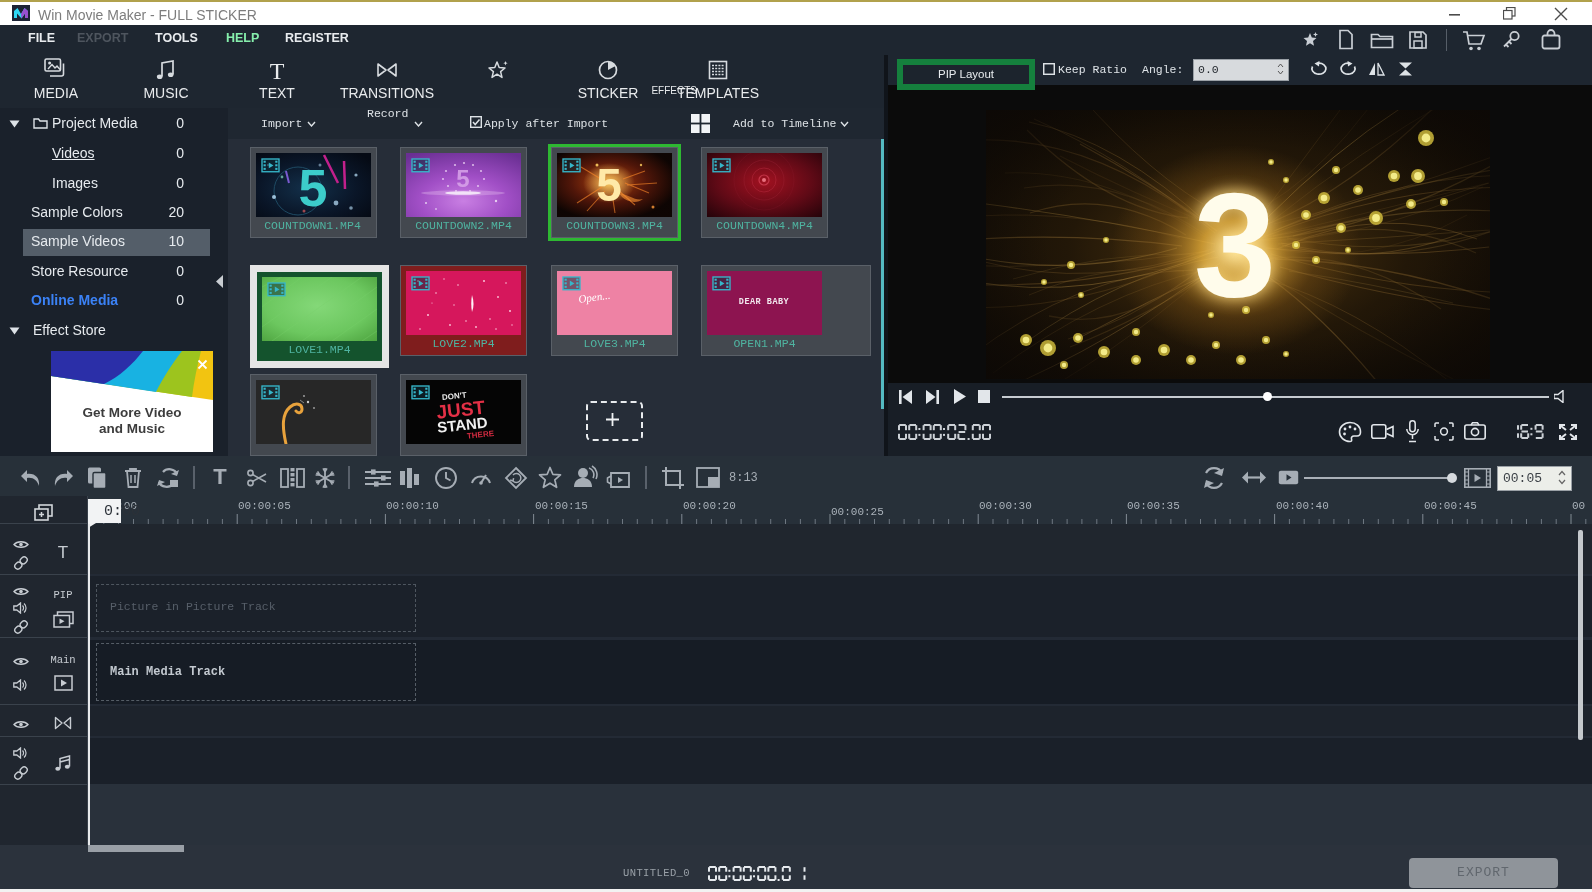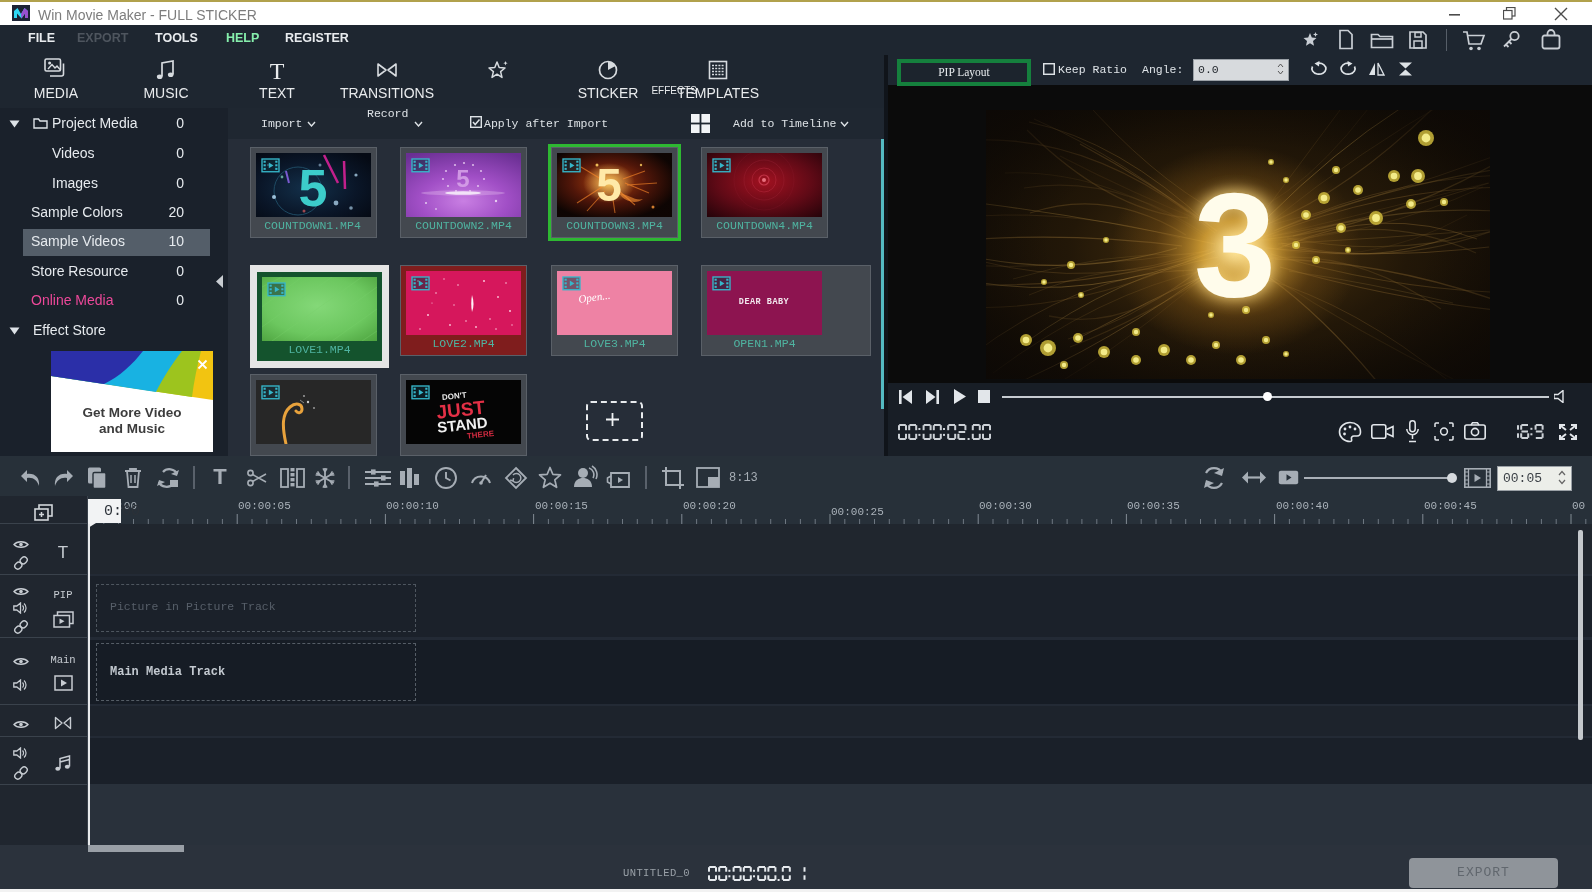--- a/index.html
+++ b/index.html
@@ -124,31 +124,31 @@
   </svg>
 <div class="abs" style="left:23px;top:229px;width:187px;height:27px;background:#545e69;"></div>
 <div class="abs" style="left:52px;top:115px;font-family:'Liberation Sans',sans-serif;font-size:14px;color:#e6eaee;font-weight:normal;white-space:nowrap;">Project Media</div>
 <div class="abs" style="left:140px;top:115px;width:44px;text-align:right;font-size:14px;color:#e6eaee;font-family:'Liberation Sans',sans-serif;">0</div>
 <svg class="abs" style="left:9px;top:120px;" width="11" height="8" viewBox="0 0 11 8">
     <path d="M0.5 0.5 L10.5 0.5 L5.5 7.5 Z" fill="#dde2e7"></path>
   </svg>
 <svg class="abs" style="left:33px;top:117px;" width="15" height="12" viewBox="0 0 15 12">
     <path d="M1 11 V2 h4.5 l1.5 2 H14 v7 Z" fill="none" stroke="#dde2e7" stroke-width="1.4"></path>
   </svg>
-<div class="abs" style="left:52px;top:145px;font-family:'Liberation Sans',sans-serif;font-size:14px;color:#e6eaee;font-weight:normal;white-space:nowrap;">Videos</div>
+<div class="abs" style="left:52px;top:145px;font-family:'Liberation Sans',sans-serif;font-size:14px;color:#e6eaee;font-weight:normal;white-space:nowrap;text-decoration:underline;">Videos</div>
 <div class="abs" style="left:140px;top:145px;width:44px;text-align:right;font-size:14px;color:#e6eaee;font-family:'Liberation Sans',sans-serif;">0</div>
 <div class="abs" style="left:52px;top:175px;font-family:'Liberation Sans',sans-serif;font-size:14px;color:#e6eaee;font-weight:normal;white-space:nowrap;">Images</div>
 <div class="abs" style="left:140px;top:175px;width:44px;text-align:right;font-size:14px;color:#e6eaee;font-family:'Liberation Sans',sans-serif;">0</div>
 <div class="abs" style="left:31px;top:204px;font-family:'Liberation Sans',sans-serif;font-size:14px;color:#e6eaee;font-weight:normal;white-space:nowrap;">Sample Colors</div>
 <div class="abs" style="left:140px;top:204px;width:44px;text-align:right;font-size:14px;color:#e6eaee;font-family:'Liberation Sans',sans-serif;">20</div>
 <div class="abs" style="left:31px;top:233px;font-family:'Liberation Sans',sans-serif;font-size:14px;color:#e6eaee;font-weight:normal;white-space:nowrap;">Sample Videos</div>
 <div class="abs" style="left:140px;top:233px;width:44px;text-align:right;font-size:14px;color:#e6eaee;font-family:'Liberation Sans',sans-serif;">10</div>
 <div class="abs" style="left:31px;top:263px;font-family:'Liberation Sans',sans-serif;font-size:14px;color:#e6eaee;font-weight:normal;white-space:nowrap;">Store Resource</div>
 <div class="abs" style="left:140px;top:263px;width:44px;text-align:right;font-size:14px;color:#e6eaee;font-family:'Liberation Sans',sans-serif;">0</div>
-<div class="abs" style="left:31px;top:292px;font-family:'Liberation Sans',sans-serif;font-size:14px;color:#ec4899;font-weight:normal;white-space:nowrap;">Online Media</div>
+<div class="abs" style="left:31px;top:292px;font-family:'Liberation Sans',sans-serif;font-size:14px;color:#3b82f6;font-weight:bold;white-space:nowrap;">Online Media</div>
 <div class="abs" style="left:140px;top:292px;width:44px;text-align:right;font-size:14px;color:#e6eaee;font-family:'Liberation Sans',sans-serif;">0</div>
 <div class="abs" style="left:33px;top:322px;font-family:'Liberation Sans',sans-serif;font-size:14px;color:#e6eaee;font-weight:normal;white-space:nowrap;">Effect Store</div>
 <svg class="abs" style="left:9px;top:327px;" width="11" height="8" viewBox="0 0 11 8">
     <path d="M0.5 0.5 L10.5 0.5 L5.5 7.5 Z" fill="#dde2e7"></path>
   </svg>
 <svg class="abs" style="left:216px;top:275px;" width="8" height="13" viewBox="0 0 8 13">
     <path d="M7 0 L7 13 L0 6.5 Z" fill="#c8cdd2"></path>
   </svg>
 <div class="abs" style="left:51px;top:351px;width:162px;height:101px;background:#ffffff;overflow:hidden;">
     <svg width="162" height="101" viewBox="0 0 162 101">
@@ -450,21 +450,21 @@
         <rect x="15.6" y="6.2" width="2.6" height="2.4" fill="#36b6c9"></rect>
         <rect x="15.6" y="10.4" width="2.6" height="2.4" fill="#36b6c9"></rect>
         <path d="M8 4 L13.5 7.5 L8 11 Z" fill="#36b6c9"></path>
       </g>
     </svg>
 </div>
 <div class="abs" style="left:586px;top:401px;width:53px;height:36px;border:2px dashed #e8ebee;border-radius:5px;"></div>
 <svg class="abs" style="left:605px;top:412px;" width="15" height="15" viewBox="0 0 15 15">
     <path d="M7.5 1 V14 M1 7.5 H14" stroke="#f0f2f4" stroke-width="1.8"></path>
   </svg>
-<div class="abs" style="left:897px;top:59px;width:126px;height:19px;border:4px solid #15803d;background:#1c242d;text-align:center;line-height:19px;font-size:11.5px;color:#e8ecef;font-family:Liberation Serif, serif;">PIP Layout</div>
+<div class="abs" style="left:897px;top:59px;width:126px;height:19px;border:6px solid #15803d;background:#1c242d;text-align:center;line-height:19px;font-size:11.5px;color:#e8ecef;font-family:Liberation Sans, sans-serif;">PIP Layout</div>
 <svg class="abs" style="left:1043px;top:63px;" width="12" height="12" viewBox="0 0 12 12">
     <rect x="0.7" y="0.7" width="10.6" height="10.6" fill="none" stroke="#dde2e6" stroke-width="1.5"></rect>
   </svg>
 <div class="abs" style="left:1058px;top:63px;font-family:'Liberation Mono',monospace;font-size:11.5px;color:#dde2e6;font-weight:normal;white-space:nowrap;">Keep Ratio</div>
 <div class="abs" style="left:1142px;top:63px;font-family:'Liberation Mono',monospace;font-size:11.5px;color:#dde2e6;font-weight:normal;white-space:nowrap;">Angle:</div>
 <div class="abs" style="left:1193px;top:59px;width:94px;height:20px;background:#d7dadd;border:1px solid #9aa0a6;"></div>
 <div class="abs" style="left:1198px;top:63px;font-family:'Liberation Mono',monospace;font-size:11.5px;color:#23282e;font-weight:normal;white-space:nowrap;">0.0</div>
 <svg class="abs" style="left:1277px;top:63px;" width="7" height="12" viewBox="0 0 7 12">
     <path d="M1 4 L3.5 1 L6 4 M1 8 L3.5 11 L6 8" fill="none" stroke="#555" stroke-width="1"></path>
   </svg>

